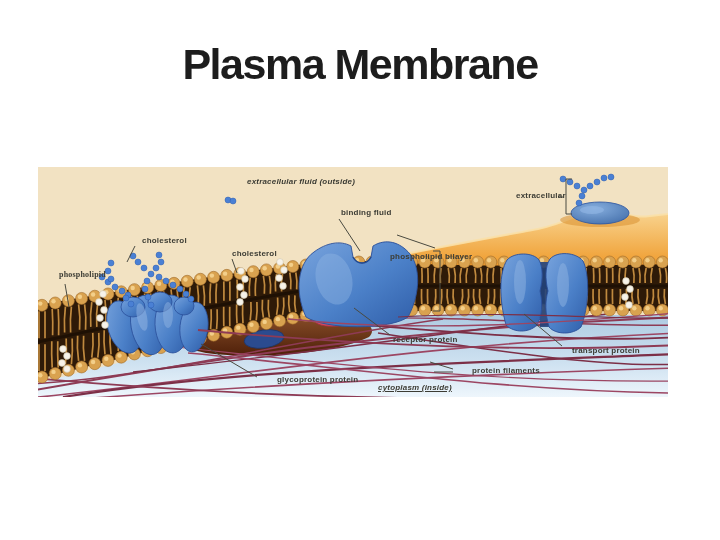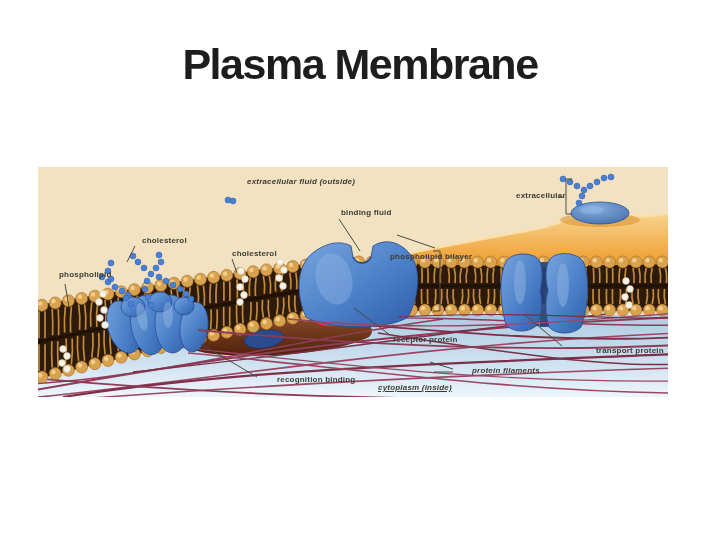--- a/index.html
+++ b/index.html
@@ -616,21 +616,21 @@
       </g>
     </svg>
 
     <div id="labels">
         <div class="lbl italic" style="left: 193px; top: 11px; color: rgb(60, 60, 52);">extracellular fluid (outside)</div>
         <div class="lbl" style="left: 462px; top: 25px; color: rgb(60, 60, 52);">extracellular</div>
         <div class="lbl" style="left: 287px; top: 42px; color: rgb(60, 60, 52);">binding fluid</div>
         <div class="lbl" style="left: 336px; top: 58px; color: rgb(60, 60, 52); margin-top: 28px;">phospholipid bilayer</div>
         <div class="lbl" style="left: 88px; top: 70px; color: rgb(60, 60, 52);">cholesterol</div>
         <div class="lbl" style="left: 178px; top: 83px; color: rgb(60, 60, 52);">cholesterol</div>
-        <div class="lbl" style="left: 5px; top: 104px; color: rgb(60, 60, 52);">phospholipid</div>
+        <div class="lbl" style="left: 5px; top: 104px; color: rgb(60, 60, 52); font-family: Liberation Serif, serif;">phospholipid</div>
         <div class="lbl" style="left: 339px; top: 169px; color: rgb(60, 60, 52); text-align: right;">receptor protein</div>
-        <div class="lbl" style="left: 518px; top: 180px; color: rgb(60, 60, 52); margin-left: 24px;">transport protein</div>
-        <div class="lbl" style="left: 418px; top: 200px; color: rgb(60, 60, 52); font-style: italic;">protein filaments</div>
-        <div class="lbl" style="left: 223px; top: 209px; color: rgb(60, 60, 52);">recognition binding</div>
+        <div class="lbl" style="left: 518px; top: 180px; color: rgb(60, 60, 52);">transport protein</div>
+        <div class="lbl" style="left: 418px; top: 200px; color: rgb(60, 60, 52);">protein filaments</div>
+        <div class="lbl" style="left: 223px; top: 209px; color: rgb(60, 60, 52);">glycoprotein protein</div>
         <div class="lbl italic" style="left: 324px; top: 217px; color: rgb(60, 60, 52); text-decoration: underline;">cytoplasm (inside)</div>
       </div>
   </figure>
 </div>
 
 </body></html>

